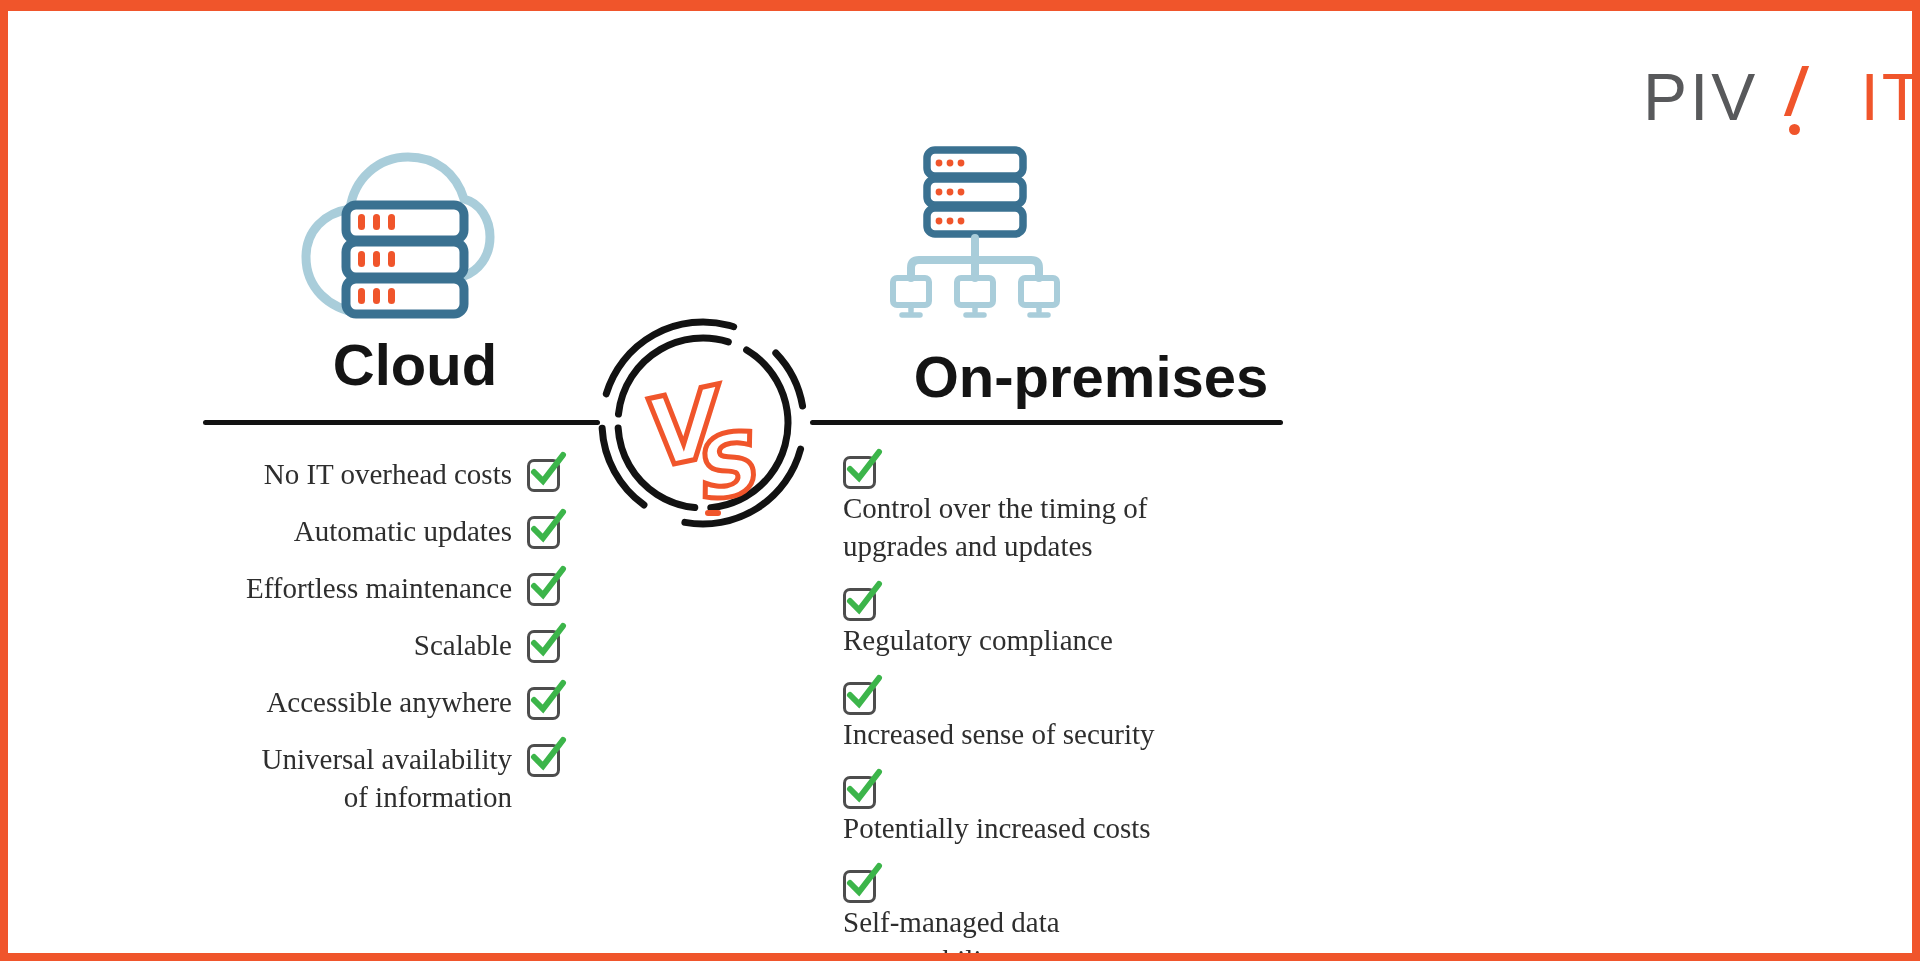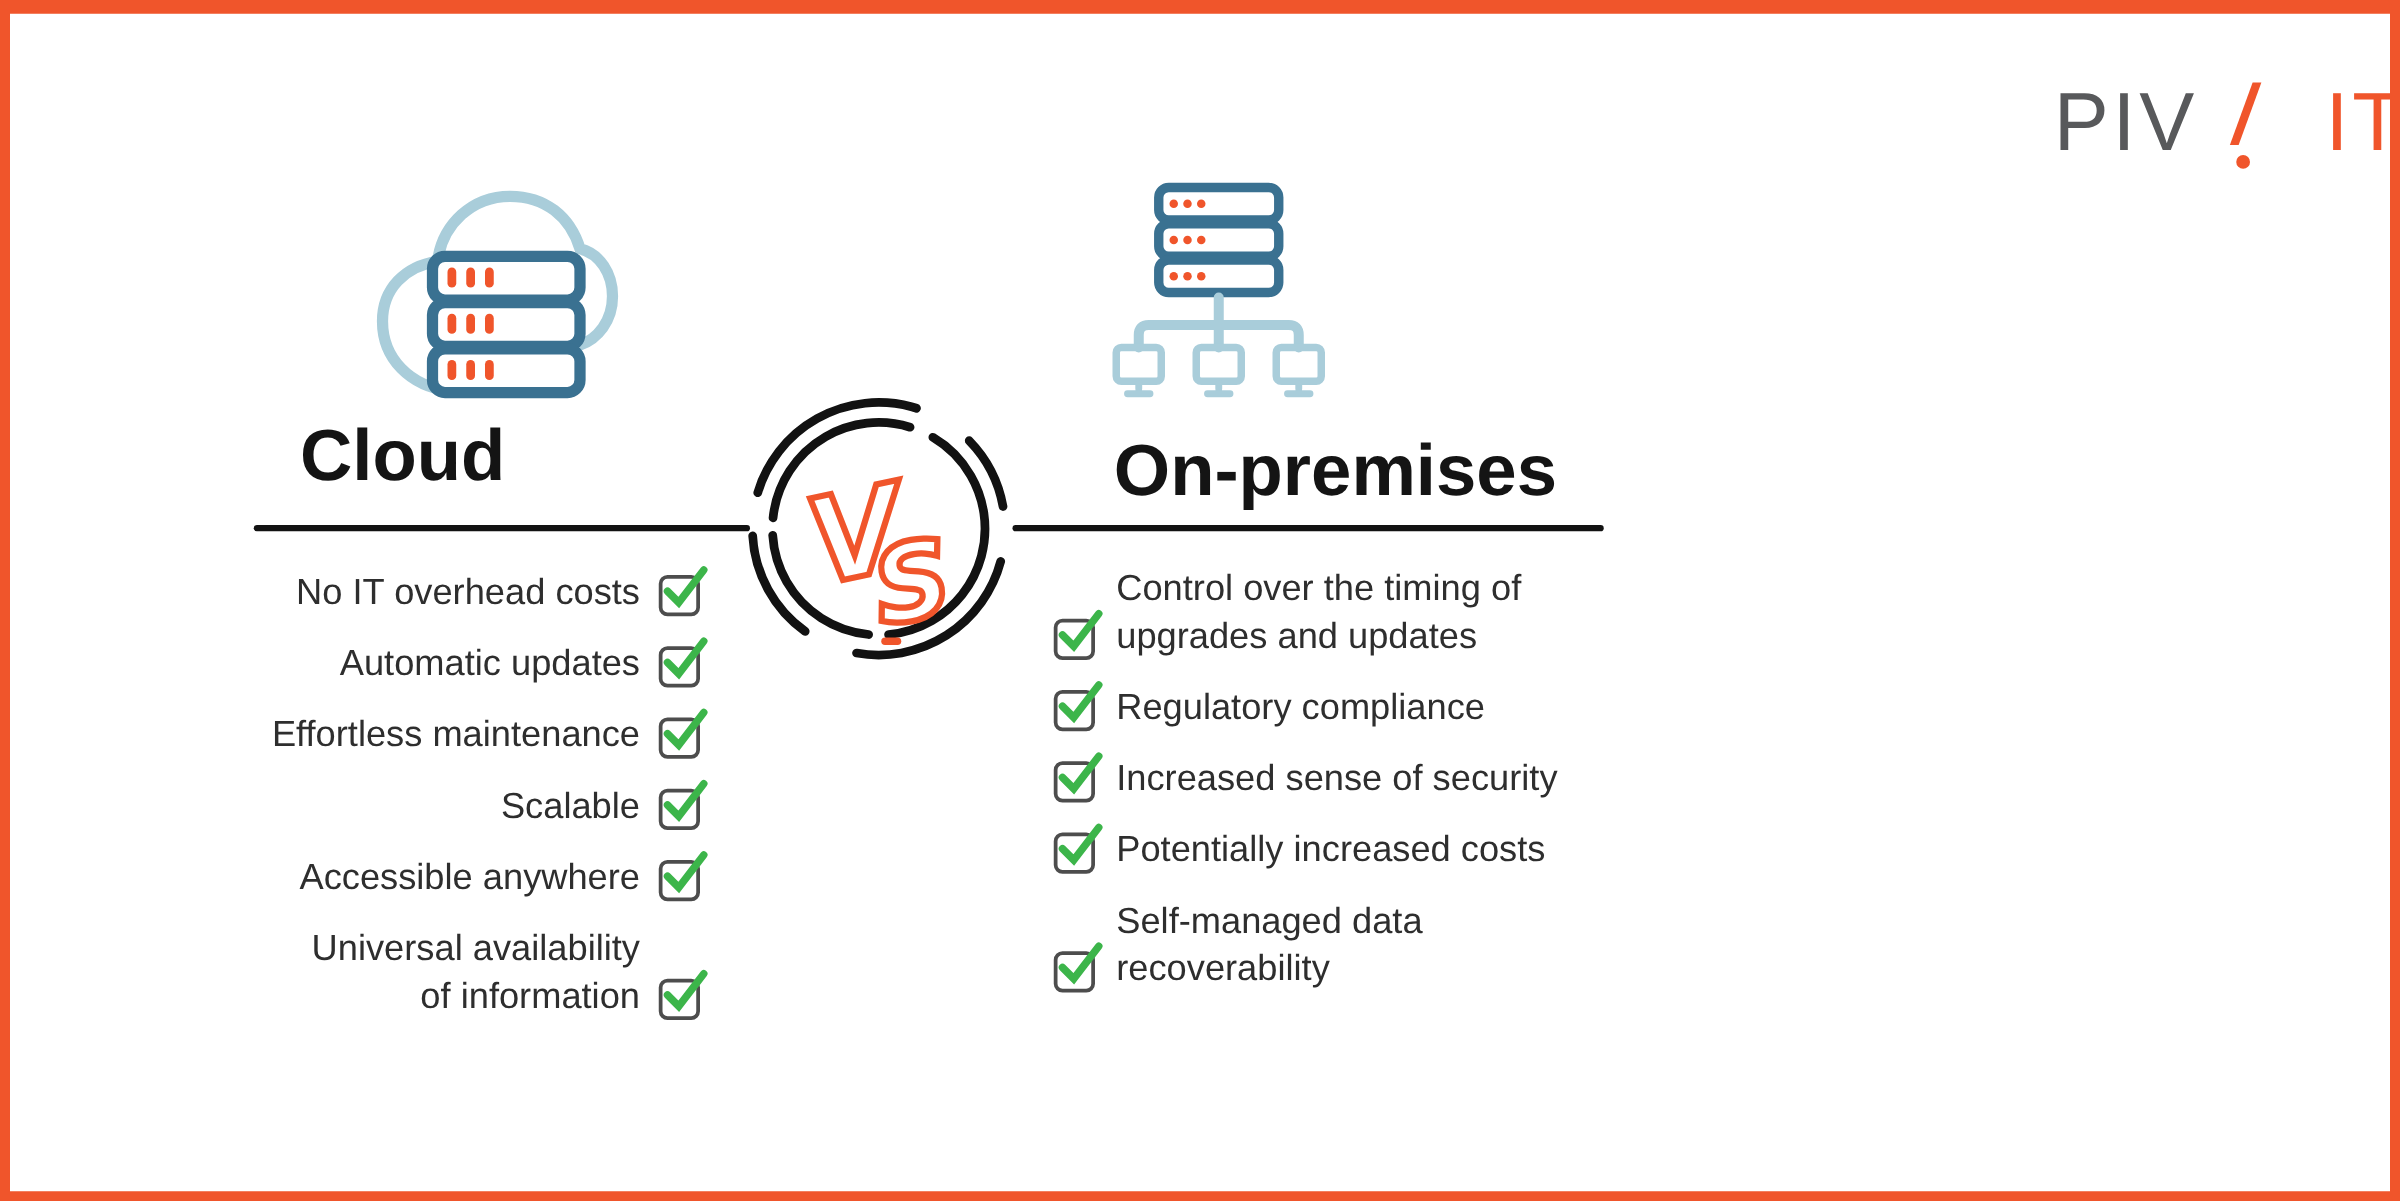--- a/index.html
+++ b/index.html
@@ -14,36 +14,36 @@
         font-size:66px;font-weight:500;letter-spacing:3px;line-height:1;gap:32px;}
   .logo-gray{color:#58595B;}
   .logo-orange{color:#F0552B;margin-left:21px;}
   .logo-slash{position:relative;width:9px;height:50px;margin:2px 6px 0 2px;display:inline-block;}
   .logo-slash-bar{position:absolute;left:1px;top:0;width:7px;height:50px;background:#F0552B;
         transform:skewX(-20deg);}
   .logo-dot{position:absolute;left:-3px;bottom:-19px;width:11px;height:11px;border-radius:50%;
         background:#F0552B;}
 
   
-  .col-title{font-size:58px;font-weight:bold;color:#141414;line-height:1;}
+  .col-title{font-size:58px;font-weight:bold;color:#141414;text-align:center;line-height:1;}
   .title-cloud{left:240px;top:336px;width:350px;}
   .title-onprem{left:891px;top:348px;width:400px;}
 
   
   .divider{height:5px;background:#121212;border-radius:3px;top:420px;}
   .divider-left{left:203px;width:397px;}
   .divider-right{left:810px;width:473px;}
 
   
   .list{display:flex;flex-direction:column;}
   .list-left{left:140px;top:455px;width:420px;}
   .list-right{left:843px;top:452px;width:490px;}
-  .row{display:flex;align-items:flex-end;margin-bottom:19px;}
+  .row{display:flex;align-items:flex-start;margin-bottom:19px;font-family:Liberation Serif, serif;}
   .row-left{justify-content:flex-end;gap:15px;}
-  .row-right{justify-content:flex-start;gap:17px;}
+  .row-right{justify-content:flex-start;gap:0;flex-direction:column;}
   .itext{font-size:29px;line-height:38px;color:#2e2e2e;white-space:pre-line;}
   .row-left .itext{text-align:right;}
   .checkbox{position:relative;flex:none;width:27px;height:27px;margin-top:4px;
             border:3px solid #4D4D4D;border-radius:7px;background:#fff;}
   .checkbox svg{position:absolute;left:0px;top:-11px;width:36px;height:40px;overflow:visible;}
 
   .vs-badge{left:596px;top:316px;}
 </style>
 </head>
 <body>

